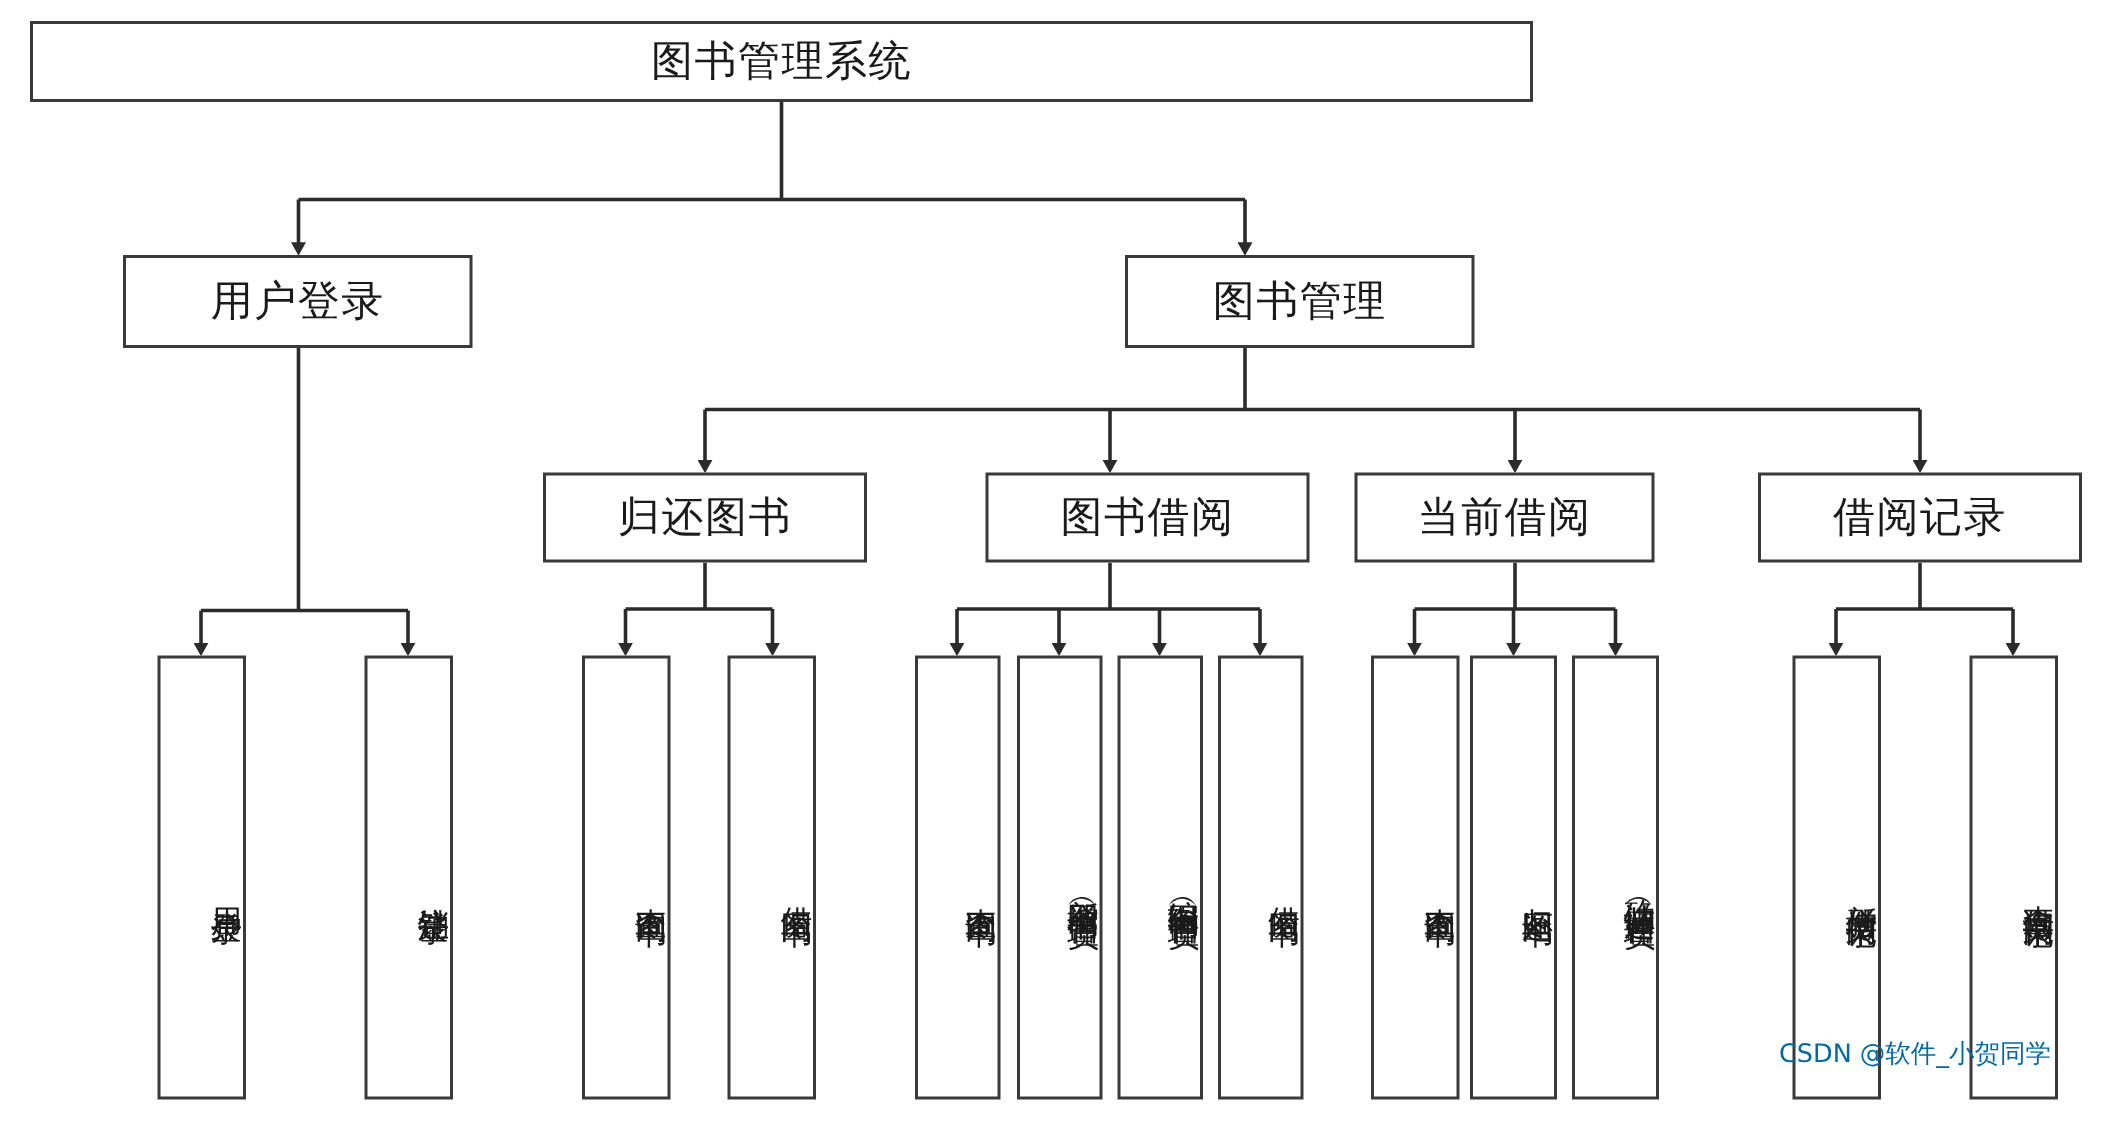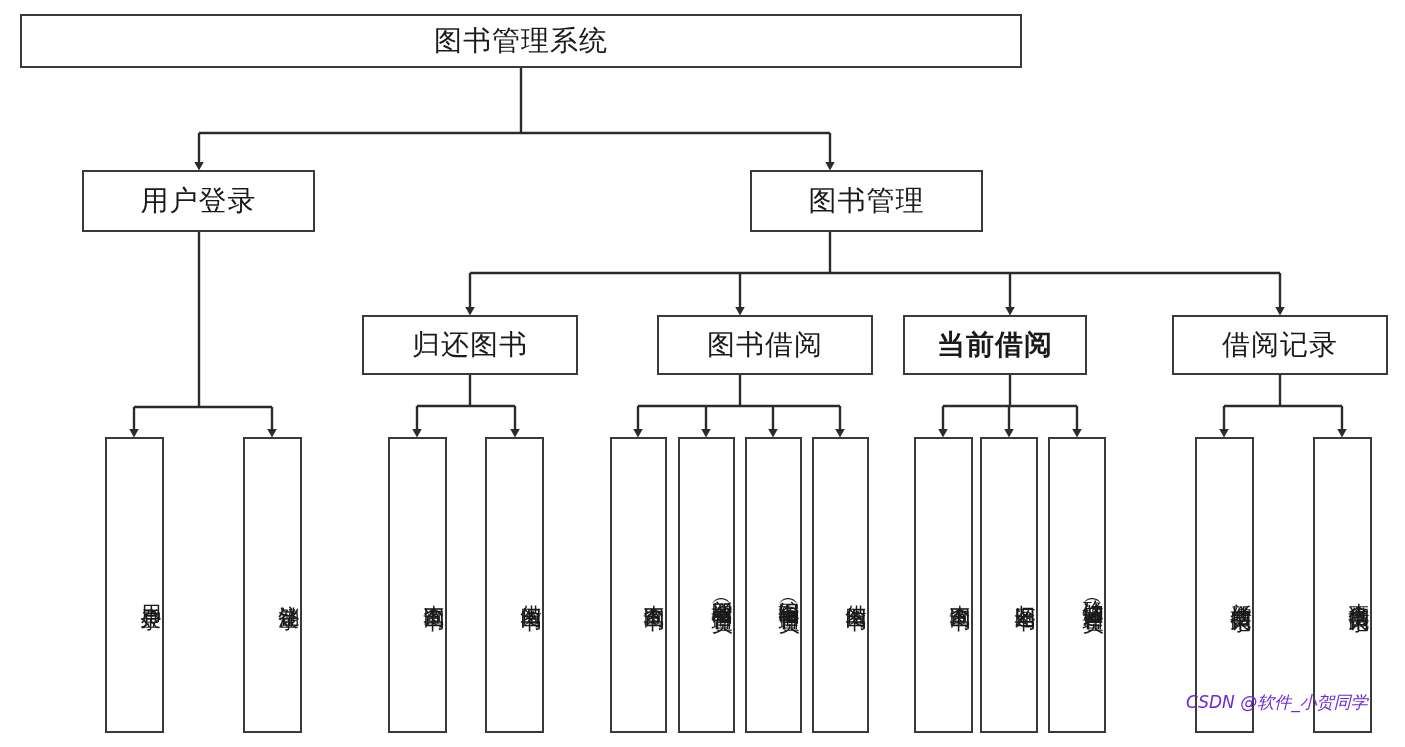--- a/index.html
+++ b/index.html
@@ -53,25 +53,24 @@
   }
   .node.v .lbl {
     writing-mode: vertical-rl;
     text-orientation: upright;
   }
   #watermark {
     position: absolute;
     left: 1186px;
     top: 691px;
     font-size: 17px;
-    color: #6d28d9;
+    color: #0369a1;
     white-space: nowrap;
     z-index: 5;
     font-family: "DejaVu Sans", "Liberation Sans", sans-serif;
-    font-style: italic;
   }
 </style>
 </head>
 <body>
 
 <div id="canvas">
 
   <svg id="edges" viewBox="0 0 1405 747">
     <defs>
       <marker id="arrow" markerWidth="9" markerHeight="10" refX="0.5" refY="5" orient="auto" markerUnits="userSpaceOnUse">
@@ -132,21 +131,21 @@
   <div class="node h" style="left:712px; top:170px; width:233px; height:62px;margin-left:38px;">
     <span class="lbl">图书管理</span>
   </div>
 
   <div class="node h" style="left:362px; top:315px; width:216px; height:60px;">
     <span class="lbl">归还图书</span>
   </div>
   <div class="node h" style="left:657px; top:315px; width:216px; height:60px;">
     <span class="lbl">图书借阅</span>
   </div>
-  <div class="node h" style="left:903px; top:315px; width:184px; height:60px;font-weight:bold;">
+  <div class="node h" style="left:903px; top:315px; width:200px; height:60px;">
     <span class="lbl">当前借阅</span>
   </div>
   <div class="node h" style="left:1172px; top:315px; width:216px; height:60px;">
     <span class="lbl">借阅记录</span>
   </div>
 
   <div class="node v" style="left:105px; top:437px; width:59px; height:296px;">
     <span class="lbl">用户登录</span>
   </div>
   <div class="node v" style="left:243px; top:437px; width:59px; height:296px;">

